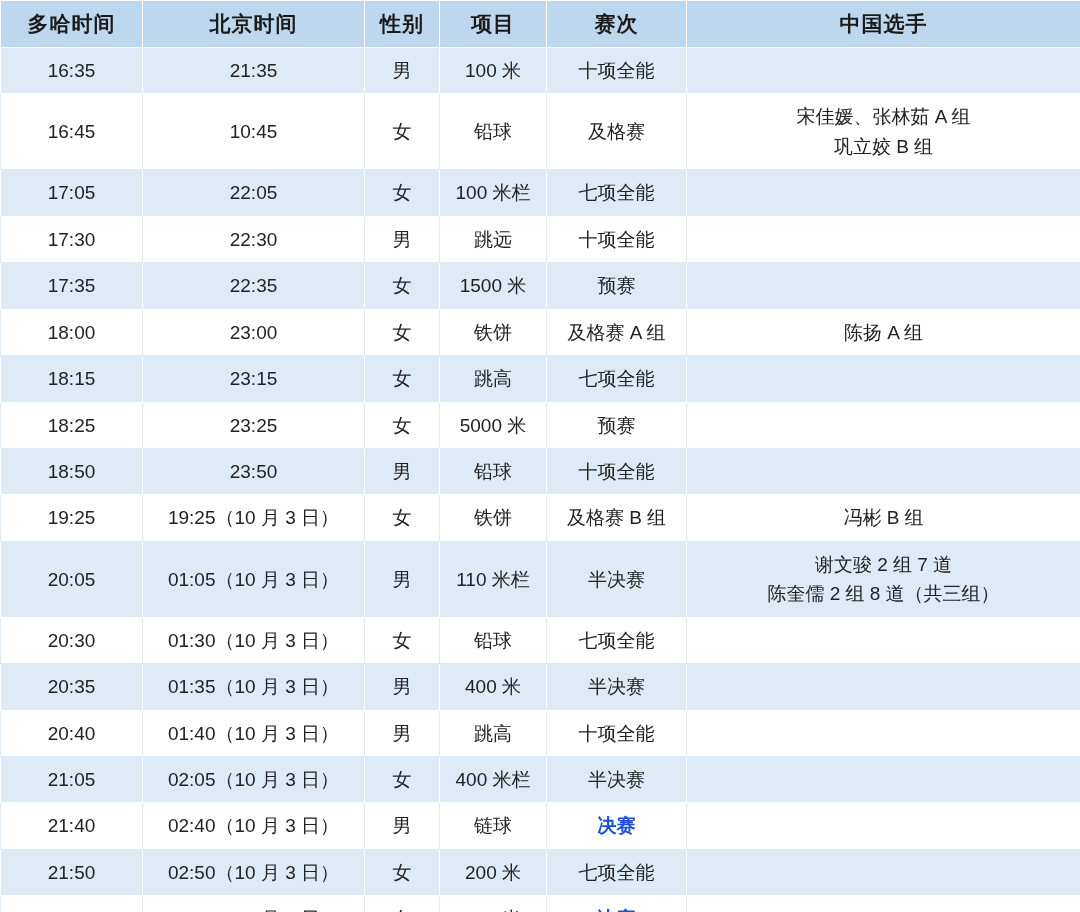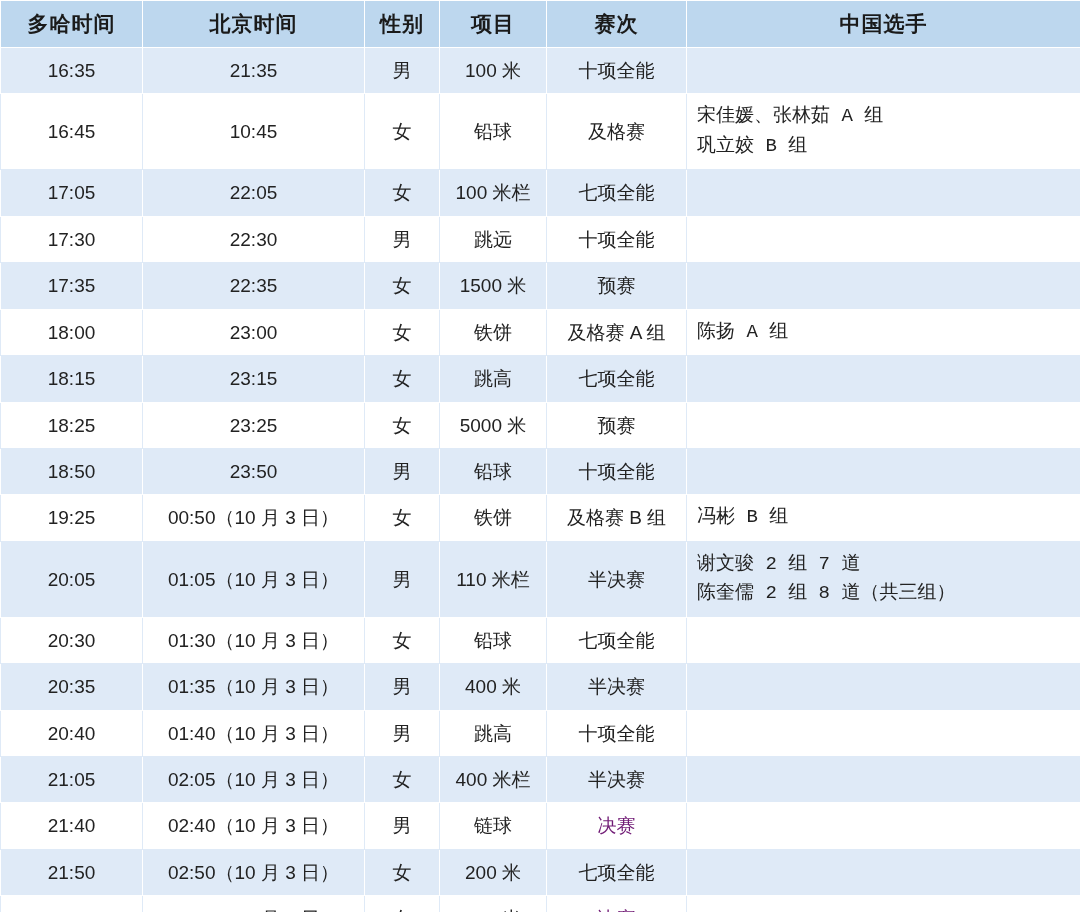--- a/index.html
+++ b/index.html
@@ -45,25 +45,25 @@
     white-space: pre-line;
   }
   tr.even td { background: #dfeaf7; }
   tr.odd td  { background: #ffffff; }
   tr.odd td { border-color: #dfeaf7; }
 
   td.col-doha, td.col-beijing { text-align: center; }
   td.col-gender { text-align: center; }
   td.col-event { text-align: center; }
   td.col-round { text-align: center; }
-  td.col-athletes { text-align: left; font-family: Liberation Mono, monospace; }
+  td.col-athletes { text-align: center; }
 
   td.final {
-    color: #701a75;
-    font-weight: normal;
+    color: #1d4ed8;
+    font-weight: bold;
     margin-left: 44px;
   }
 </style>
 </head>
 <body>
 
 <table class="schedule-table">
   <colgroup>
     <col class="c0">
       <col class="c1">
@@ -151,21 +151,21 @@
       <tr class="even">
         <td class="col-doha">18:50</td>
         <td class="col-beijing">23:50</td>
         <td class="col-gender">男</td>
         <td class="col-event">铅球</td>
         <td class="col-round">十项全能</td>
         <td class="col-athletes"></td>
       </tr>
       <tr class="odd">
         <td class="col-doha">19:25</td>
-        <td class="col-beijing">00:50（10 月 3 日）</td>
+        <td class="col-beijing">19:25（10 月 3 日）</td>
         <td class="col-gender">女</td>
         <td class="col-event">铁饼</td>
         <td class="col-round">及格赛 B 组</td>
         <td class="col-athletes">冯彬 B 组</td>
       </tr>
       <tr class="even">
         <td class="col-doha">20:05</td>
         <td class="col-beijing">01:05（10 月 3 日）</td>
         <td class="col-gender">男</td>
         <td class="col-event">110 米栏</td>

